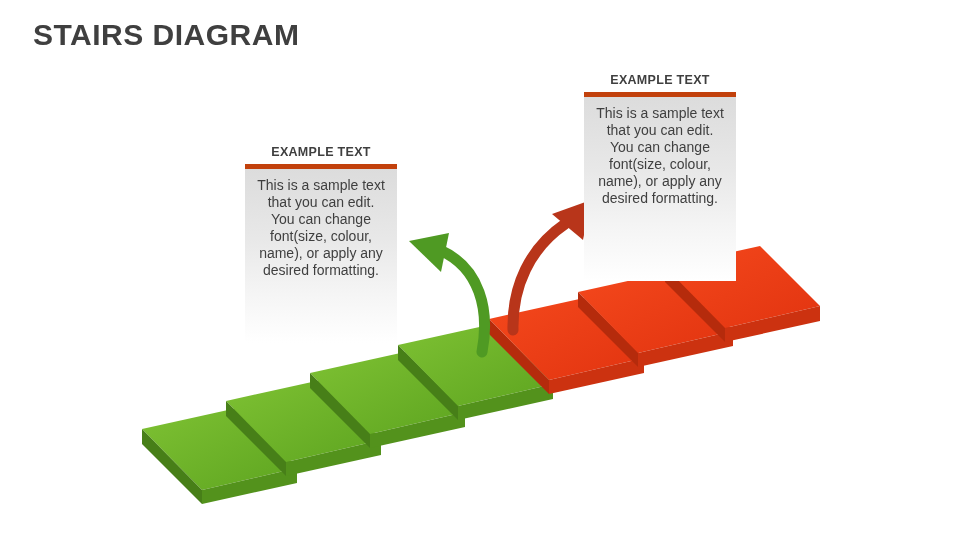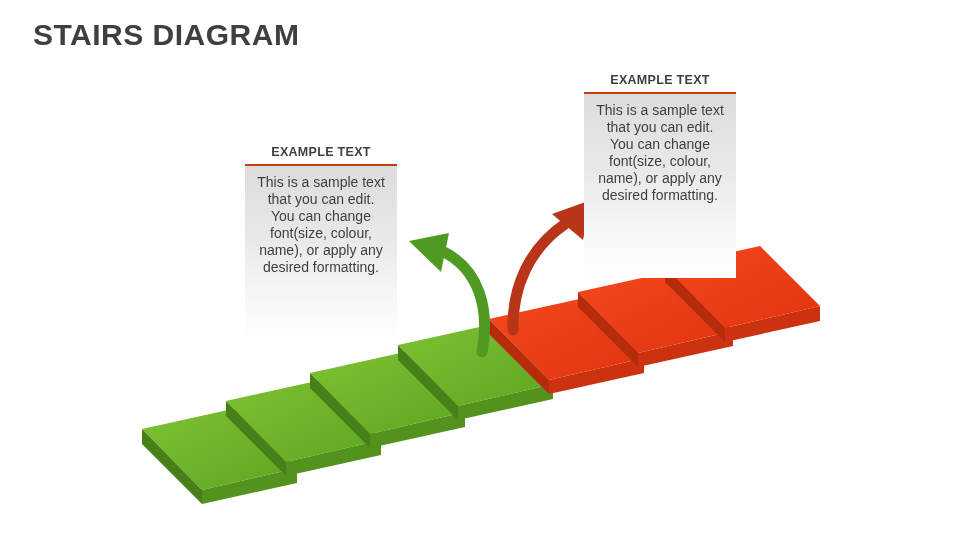--- a/index.html
+++ b/index.html
@@ -37,21 +37,21 @@
     position: absolute;
     width: 152px;
     text-align: center;
   }
   .callout-title {
     font-size: 12.5px;
     font-weight: bold;
     color: #3f3f3f;
     letter-spacing: 0.3px;
     padding-bottom: 5px;
-    border-bottom: 2px solid #c2410c;
+    border-bottom: 5px solid #c2410c;
   }
   .callout-body {
     font-size: 14px;
     line-height: 17px;
     color: #3f3f3f;
     padding: 8px 10px 16px 10px;
     background: linear-gradient(to bottom, #dcdcdc 0%, #e8e8e8 40%, #f5f5f5 72%, #ffffff 100%);
   }
 
   #callout-1 { left: 245px; top: 145px; }

